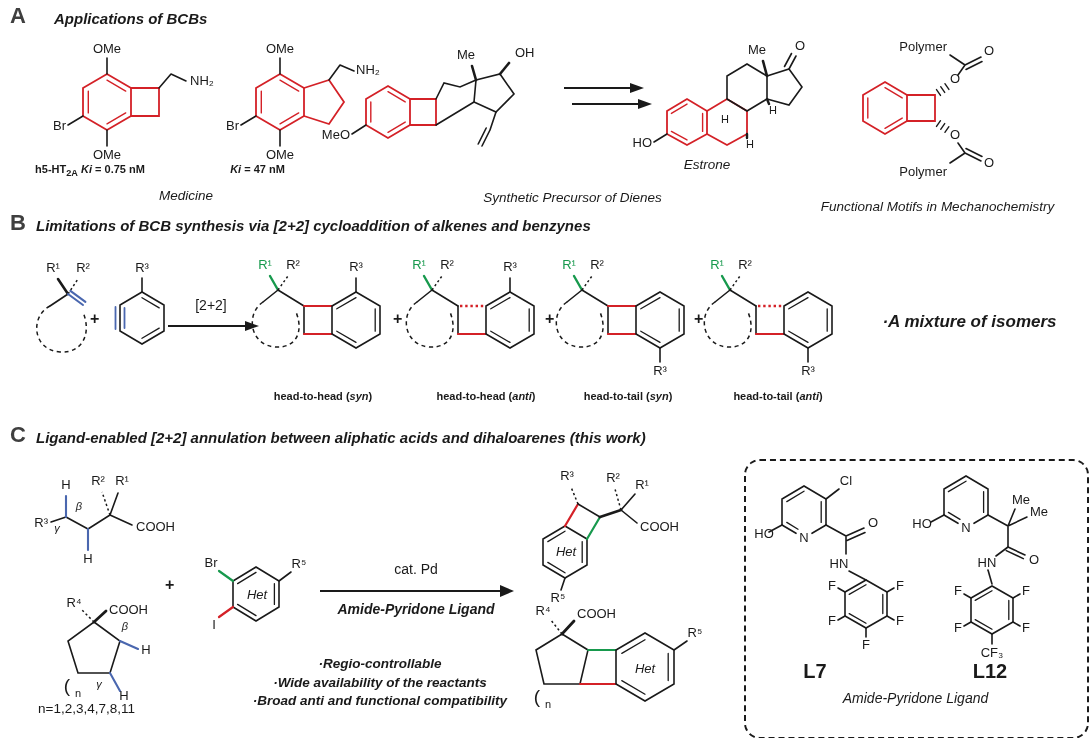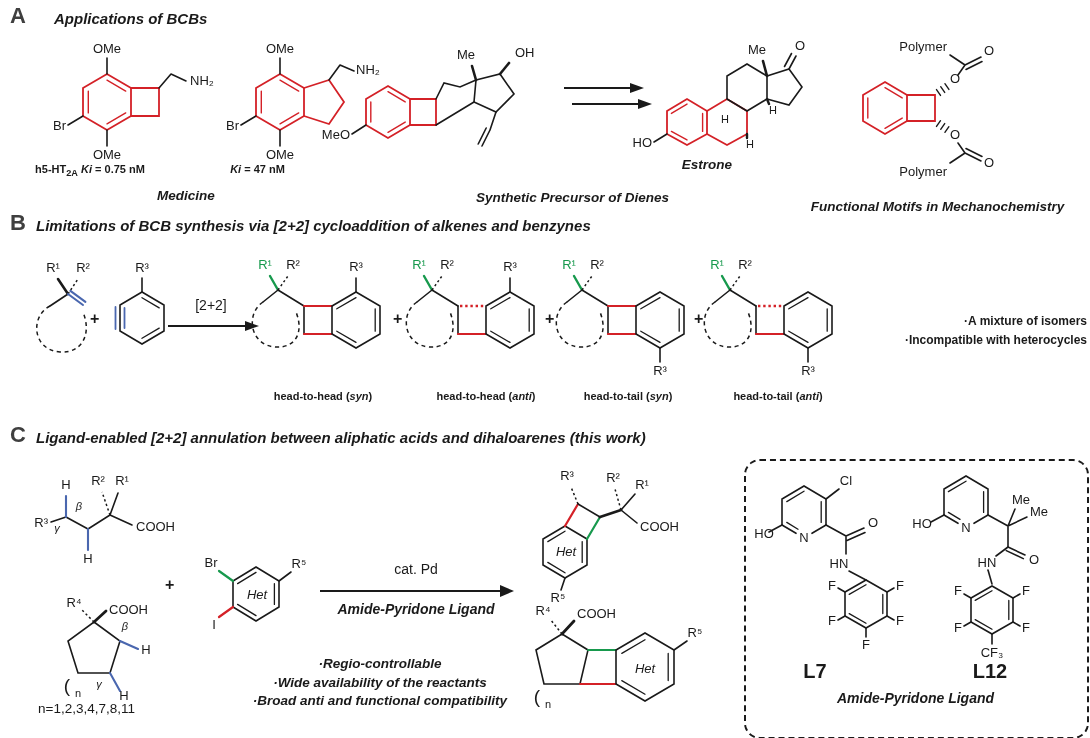--- a/index.html
+++ b/index.html
@@ -17,26 +17,26 @@
   .red{stroke:#d42127;}
   .redb{stroke:#d42127;stroke-width:2.2;fill:none;stroke-linecap:round;}
   .redh{stroke:#d42127;stroke-width:2.4;fill:none;stroke-dasharray:2.4,2.8;}
   .grn{stroke:#17994d;stroke-width:2.4;fill:none;stroke-linecap:round;}
   .blu{stroke:#4a67af;stroke-width:2.1;fill:none;stroke-linecap:round;}
   .darc{stroke:#1a1a1a;stroke-width:1.5;fill:none;stroke-dasharray:4,3.6;}
   .arr{stroke:#1a1a1a;stroke-width:2;fill:none;}
   .ah{fill:#1a1a1a;stroke:none;}
   .hdr-letter{font-size:22px;font-weight:bold;color:#3f3f3f;line-height:22px;}
   .hdr-title{font-size:15px;font-weight:bold;font-style:italic;color:#1a1a1a;line-height:22px;}
-  .cap{font-size:13.5px;font-weight:bold;font-style:italic;text-align:center;}
+  .cap{font-size:13.5px;font-weight:normal;font-style:italic;text-align:center;}
   .cap2{font-size:11px;font-weight:bold;text-align:center;}
   .note{font-size:13.5px;text-align:center;}
   .plus{font-size:16px;font-weight:bold;}
   .bl{font-size:13.5px;font-weight:bold;font-style:italic;text-align:center;line-height:18.5px;}
-  .nts{font-size:12px;font-weight:bold;text-align:right;line-height:19px;}
+  .nts{font-size:17px;font-weight:bold;font-style:italic;text-align:center;line-height:19px;}
   .ligbox{border:2px dashed #1a1a1a;border-radius:16px;}
   .llab{font-size:20px;font-weight:bold;text-align:center;}
 </style>
 </head>
 <body>
 
 <div id="canvas">
 
   <div class="abs hdr-letter" style="left:10px;top:5px;">A</div>
   <div class="abs hdr-title" style="left:54px;top:8px;">Applications of BCBs</div>
@@ -247,21 +247,20 @@
     <text x="108" y="121" text-anchor="middle">R³</text>
   </svg>
 
   <div class="abs cap2" style="left:243px;top:390px;width:160px;"><span>head-to-head (</span><i>syn</i><span>)</span></div>
   <div class="abs cap2" style="left:404px;top:390px;width:164px;"><span>head-to-head (</span><i>anti</i><span>)</span></div>
   <div class="abs cap2" style="left:549px;top:390px;width:158px;"><span>head-to-tail (</span><i>syn</i><span>)</span></div>
   <div class="abs cap2" style="left:697px;top:390px;width:162px;"><span>head-to-tail (</span><i>anti</i><span>)</span></div>
 
   <div class="abs nts" style="left:852px;top:312px;width:235px;">
     <div>·A mixture of isomers</div>
-    <div>·Incompatible with heterocycles</div>
   </div>
 
   <div class="abs hdr-letter" style="left:10px;top:424px;">C</div>
   <div class="abs hdr-title" style="left:36px;top:427px;">Ligand-enabled [2+2] annulation between aliphatic acids and dihaloarenes (this work)</div>
 
   <svg class="abs" style="left:20px;top:460px;" width="175" height="110">
     <g>
       <path class="bnd" d="M31,62 L46,57 M46,57 L68,69 M68,69 L90,55 M90,55 L112,65"></path>
       <path class="blu" d="M46,57 L46,36 M68,69 L68,90"></path>
       <path class="hsh" d="M90,55 L82,32"></path>

